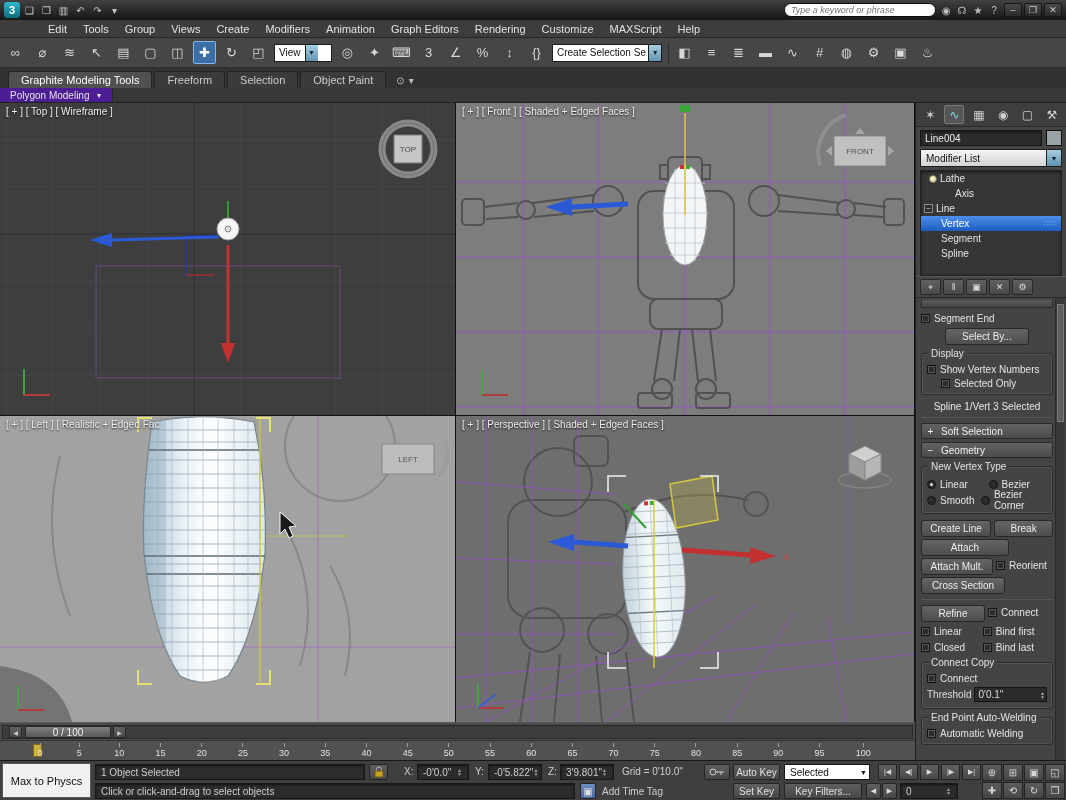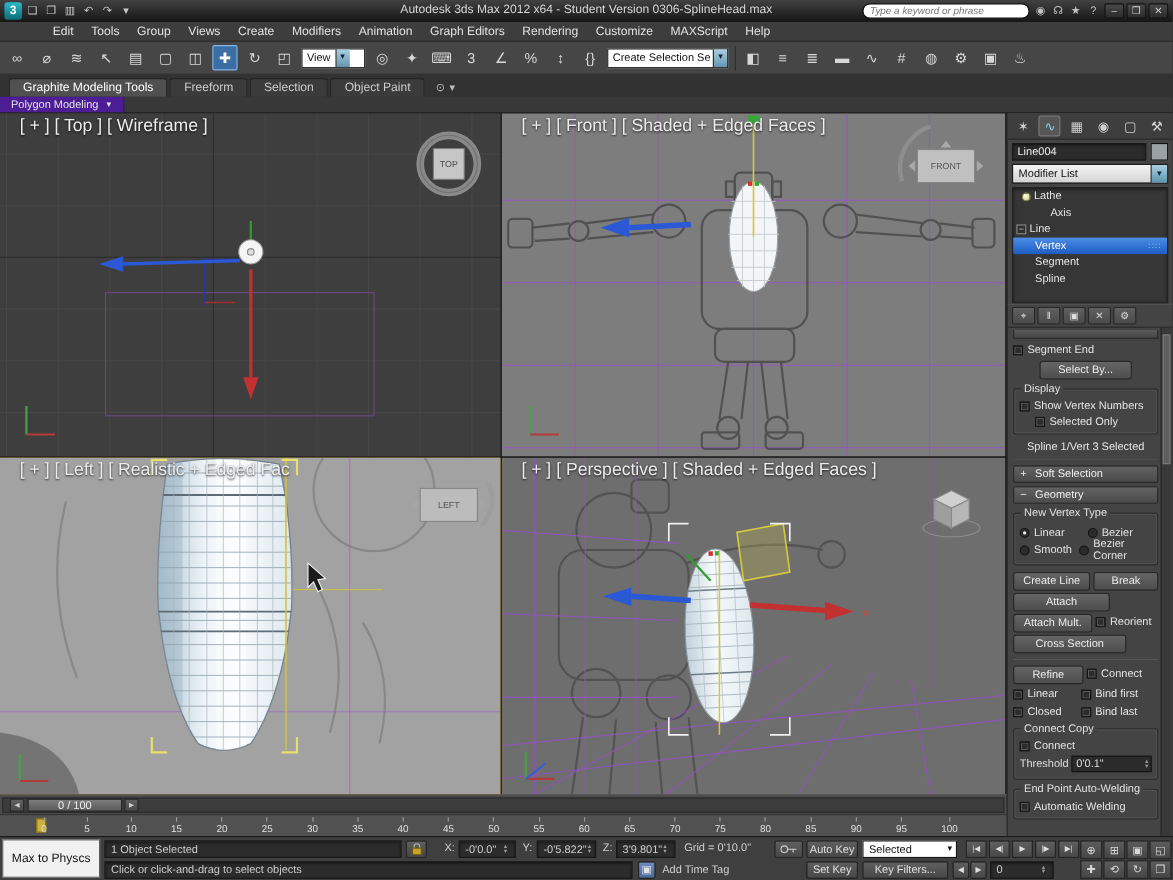--- a/index.html
+++ b/index.html
@@ -38,21 +38,21 @@
   .ribbon-sub{height:15px;background:#383838;border-bottom:1px solid #1f1f1f;display:flex;align-items:center;flex:0 0 auto}
   .sub-tab{height:100%;display:flex;align-items:center;gap:6px;padding:0 10px;background:#4c1d95;border-right:1px solid #282828;font-size:10px;color:#e4e4e4}
 
   
   .main{display:flex;height:657px;flex:0 0 auto}
   .left-col{width:915px;display:flex;flex-direction:column;background:#1a1a1a}
   .vp-grid{height:619px;display:grid;grid-template-columns:455px 458px;grid-template-rows:312px 306px;gap:1px;background:#101010}
   .vp{position:relative;overflow:hidden;background:#3e3e3e}
   .vp.active{outline:2px solid #c79a3a;outline-offset:-2px;z-index:2}
   .vp svg{position:absolute;left:0;top:0}
-  .vp-label{position:absolute;top:3px;left:18px;font-size:16px;color:#ededed;text-shadow:0 1px 2px rgba(0,0,0,.8);z-index:3;white-space:nowrap}
+  .vp-label{position:absolute;top:3px;left:6px;font-size:10px;color:#ededed;text-shadow:0 1px 2px rgba(0,0,0,.8);z-index:3;white-space:nowrap}
 
   
   .timeslider{height:18px;background:#4a4a4a;border-top:1px solid #5c5c5c;position:relative;flex:0 0 auto}
   .ts-track{position:absolute;left:2px;right:2px;top:2px;bottom:1px;background:#3c3c3c;border:1px solid #2a2a2a}
   .ts-btn{position:absolute;top:3px;width:13px;height:12px;background:linear-gradient(#616161,#4a4a4a);border:1px solid #292929;color:#ccc;font-size:6px;display:flex;align-items:center;justify-content:center;z-index:2}
   .ts-handle{position:absolute;left:25px;top:3px;width:86px;height:12px;background:linear-gradient(#7d7d7d,#5a5a5a);border:1px solid #262626;color:#f0f0f0;font-size:10px;display:flex;align-items:center;justify-content:center;z-index:2}
   .ruler{height:20px;background:#515151;border-top:1px solid #333;position:relative;flex:0 0 auto}
   .ticks{position:absolute;left:36px;right:44px;top:2px;display:flex;justify-content:space-between;font-size:9px;color:#e0e0e0}
   .tick{text-align:center;min-width:8px}
   .tick::before{content:"";display:block;width:1px;height:4px;background:#9d9d9d;margin:0 auto 1px}
@@ -114,21 +114,20 @@
   <div class="titlebar">
     <div class="app-btn">3</div>
     <div class="flexrow">
         <span class="qa-btn">❏</span>
         <span class="qa-btn">❐</span>
         <span class="qa-btn">▥</span>
         <span class="qa-btn">↶</span>
         <span class="qa-btn">↷</span>
         <span class="qa-btn">▾</span>
       </div>
-    <div class="title-text">Autodesk 3ds Max  2012 x64  - Student Version   0306-SplineHead.max</div>
     <div class="tb-right">
       <input class="search-input" placeholder="Type a keyword or phrase" style="">
       <span class="flexrow">
           <span class="ic-btn">◉</span>
           <span class="ic-btn">☊</span>
           <span class="ic-btn">★</span>
           <span class="ic-btn">?</span>
         </span>
       <span class="flexrow">
           <span class="win-btn">–</span>
@@ -657,21 +656,21 @@
           <div class="cbtn" style="width:88px">Attach</div>
         </div>
         <div class="row2">
           <div class="cbtn" style="width:72px">Attach Mult.</div>
           <div class="chk">
             <span class="box"></span>
             <span>Reorient</span>
           </div>
         </div>
         <div class="row2">
-          <div class="cbtn" style="width:103px">Cross Section</div>
+          <div class="cbtn" style="width:84px">Cross Section</div>
         </div>
         <div class="divline"></div>
         <div class="row2">
           <div class="cbtn" style="width:64px">Refine</div>
           <div class="chk">
             <span class="box"></span>
             <span>Connect</span>
           </div>
         </div>
         <div class="row2">

